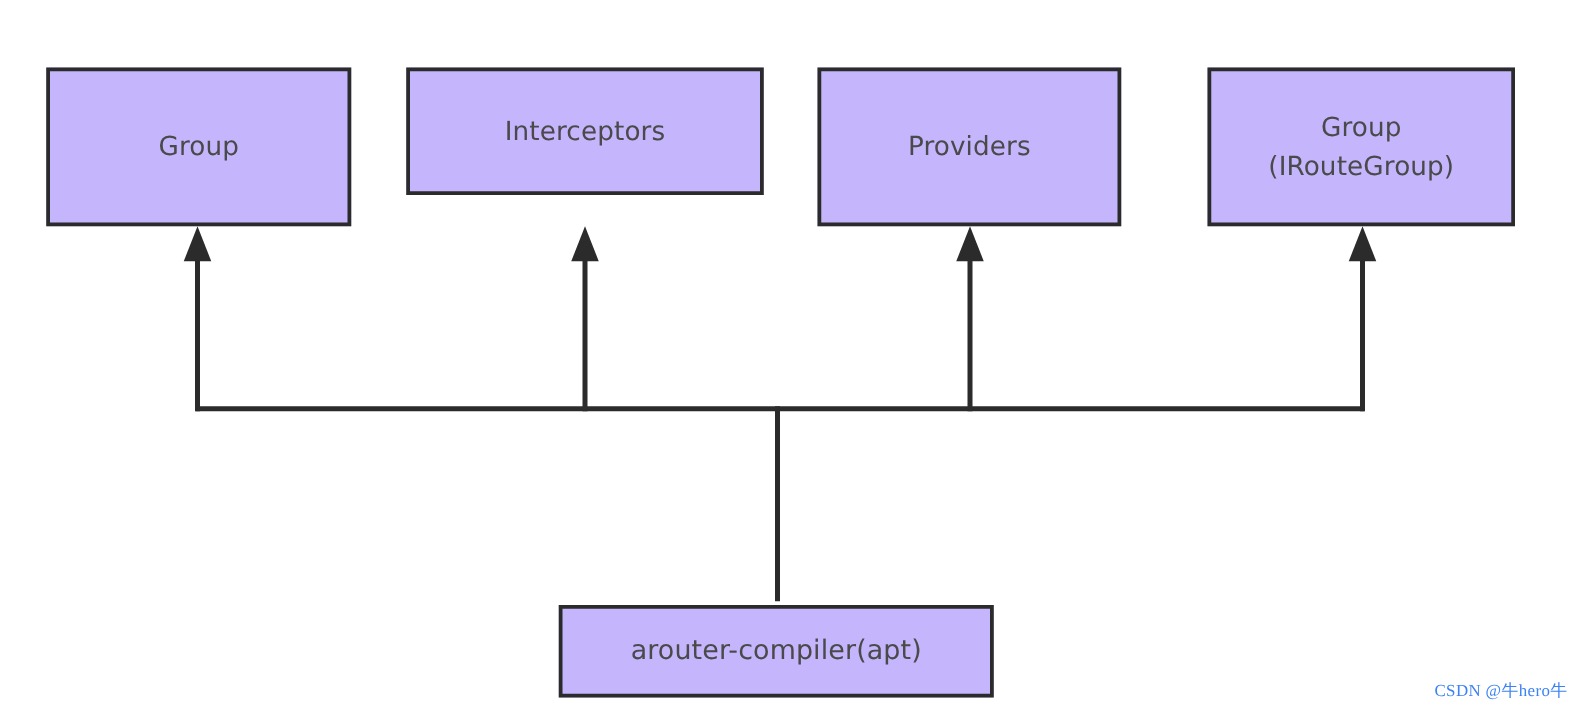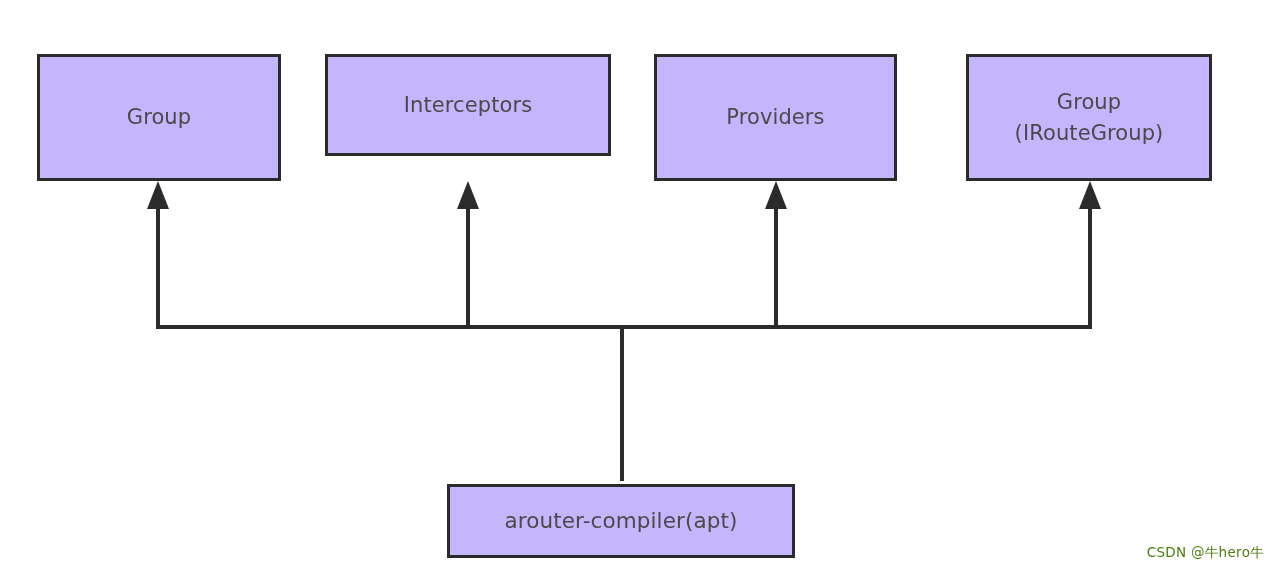--- a/index.html
+++ b/index.html
@@ -54,26 +54,27 @@
     left: 0;
     top: 0;
     width: 1268px;
     height: 572px;
     pointer-events: none;
   }
 
   
   #watermark {
     position: absolute;
-    right: 4px;
+    right: 14px;
     bottom: 10px;
     font-size: 13.5px;
-    color: #4d7c0f;
+    color: #3b82f6;
     letter-spacing: 0.3px;
     white-space: nowrap;
+    font-family: Liberation Serif, serif;
   }
 </style>
 </head>
 <body>
 
 <div id="canvas">
 
   <svg id="connectors" viewBox="0 0 1268 572" width="1268" height="572" xmlns="http://www.w3.org/2000/svg">
 
     <line x1="156.5" y1="327" x2="1091.5" y2="327" stroke="#2b2b2b" stroke-width="4"></line>

